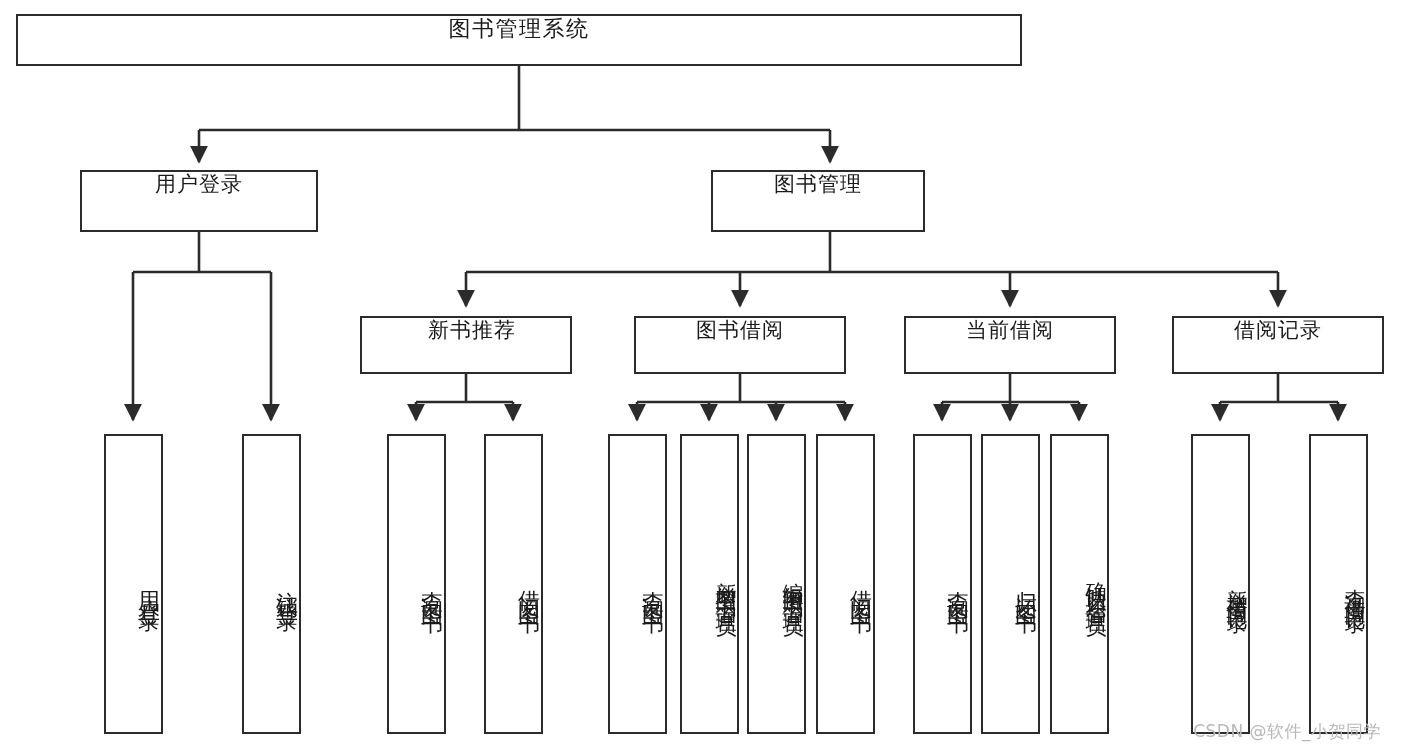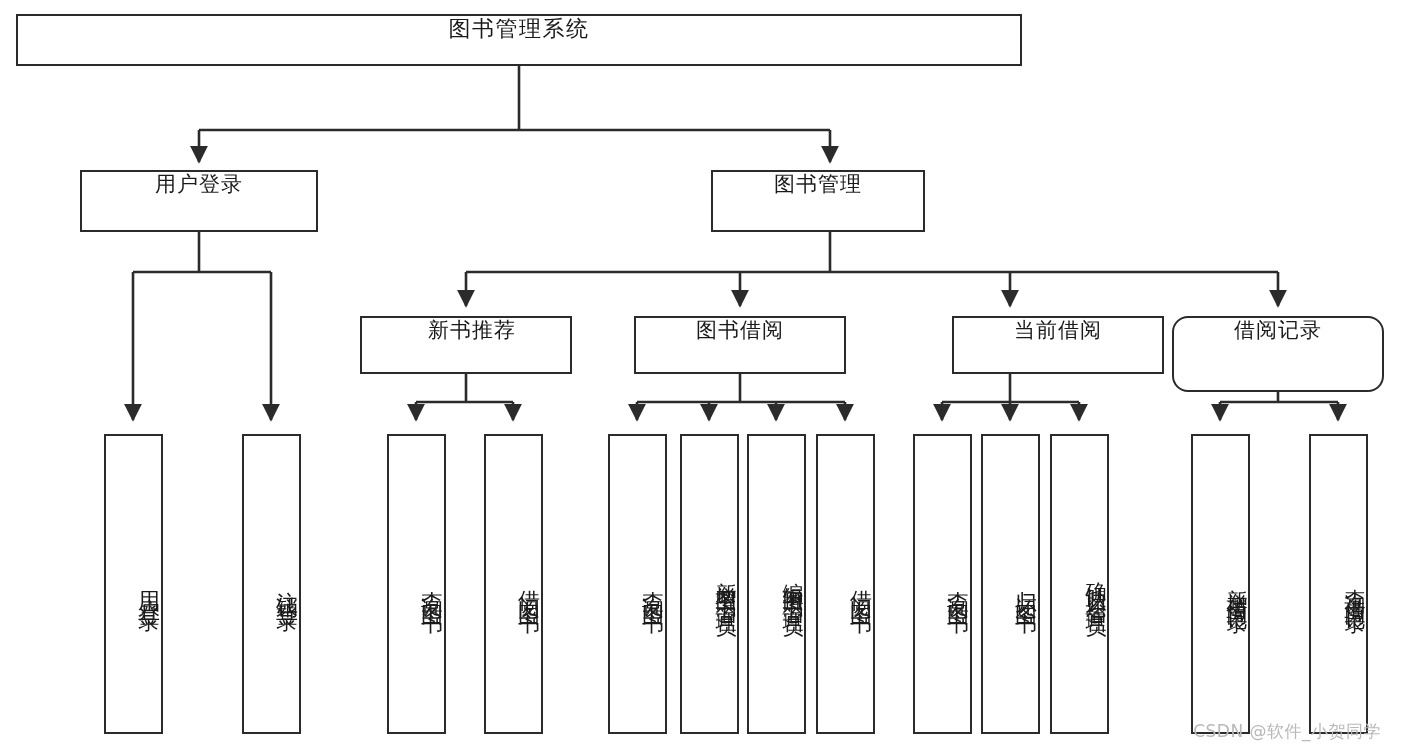--- a/index.html
+++ b/index.html
@@ -142,25 +142,25 @@
   </div>
 
   <div class="node horizontal" style="left:360px; top:316px; width:212px; height:58px;padding-left:12px;">
     <span class="label">新书推荐</span>
   </div>
 
   <div class="node horizontal" style="left:634px; top:316px; width:212px; height:58px;">
     <span class="label">图书借阅</span>
   </div>
 
-  <div class="node horizontal" style="left:904px; top:316px; width:212px; height:58px;margin-left:48px;">
+  <div class="node horizontal" style="left:904px; top:316px; width:212px; height:58px;">
     <span class="label">当前借阅</span>
   </div>
 
-  <div class="node horizontal" style="left:1172px; top:316px; width:212px; height:76px;border-radius:16px;">
+  <div class="node horizontal" style="left:1172px; top:316px; width:212px; height:58px;">
     <span class="label">借阅记录</span>
   </div>
 
   <div class="node vertical" style="left:104px; top:434px; width:59px; height:300px;">
     <span class="label">用户登录</span>
   </div>
 
   <div class="node vertical" style="left:242px; top:434px; width:59px; height:300px;">
     <span class="label">注销登录</span>
   </div>

